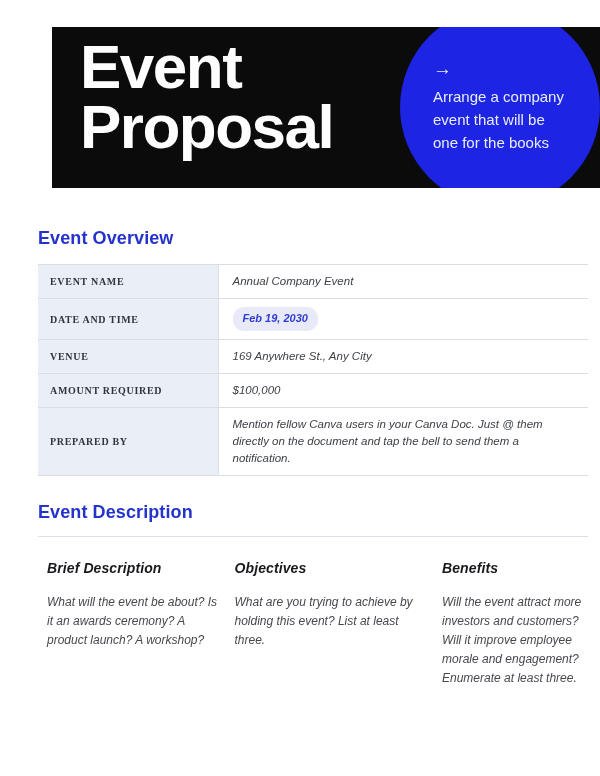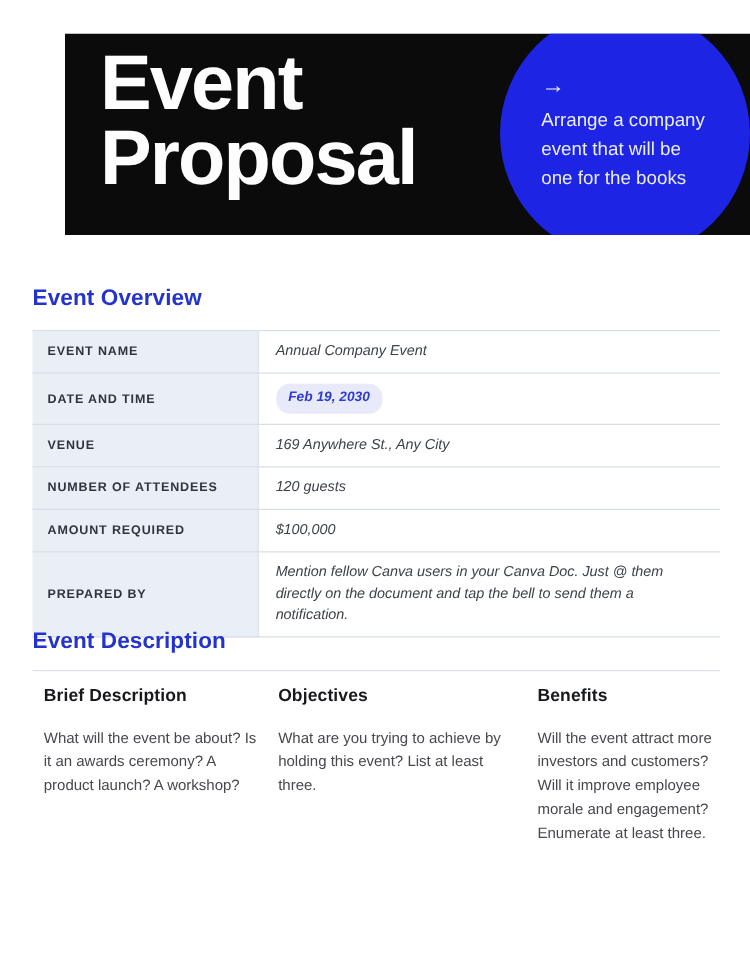--- a/index.html
+++ b/index.html
@@ -40,21 +40,21 @@
   }
   .circle-arrow {
     font-size: 19px; line-height: 20px; font-weight: normal;
     display: block; margin-bottom: 6px;
   }
   .circle-tagline {
     font-size: 15px; line-height: 23px;
   }
 
   
-  .content { position: absolute; left: 26px; width: 550px; }
+  .content { position: absolute; left: 38px; width: 550px; }
   .section-heading {
     color: #2433cc;
     font-size: 18px;
     font-weight: bold;
     letter-spacing: 0.1px;
   }
   #overview-section { top: 228px; }
   #description-section { top: 502px; }
 
   
@@ -71,20 +71,21 @@
   td.label-cell {
     width: 180px;
     background: #eaeff6;
     border-right: 1px solid #d8dee6;
     padding: 9px 10px 9px 12px;
     font-size: 10px;
     font-weight: bold;
     letter-spacing: 0.7px;
     color: #2f353b;
     text-transform: uppercase;
+    font-family: Liberation Serif, serif;
   }
   td.value-cell {
     padding: 8px 12px 8px 14px;
     font-size: 11.5px;
     color: #3d4248;
     line-height: 17px;
     font-style: italic;
   }
   .date-pill {
     display: inline-block;
@@ -98,24 +99,25 @@
   }
 
   
   .section-divider {
     margin-top: 13px;
     border: none;
     border-top: 1px solid #dde1e7;
     width: 550px;
   }
   .desc-columns {
-    margin-top: 11px;
+    margin-top: 23px;
     padding: 0 6px 0 9px;
     display: flex;
     justify-content: space-between;
+    font-style: italic;
   }
   .desc-col-1 { width: 176px; }
   .desc-col-2 { width: 196px; }
   .desc-col-3 { width: 140px; }
   .desc-col-title {
     font-size: 14px;
     font-weight: bold;
     color: #17191c;
     letter-spacing: 0.1px;
   }
@@ -155,24 +157,20 @@
           <td class="label-cell">DATE AND TIME</td>
           <td class="value-cell">
             <span class="date-pill">Feb 19, 2030</span>
           </td>
         </tr>
         <tr>
           <td class="label-cell">VENUE</td>
           <td class="value-cell">169 Anywhere St., Any City</td>
         </tr>
         <tr>
-          <td class="label-cell">NUMBER OF ATTENDEES</td>
-          <td class="value-cell">120 guests</td>
-        </tr>
-        <tr>
           <td class="label-cell">AMOUNT REQUIRED</td>
           <td class="value-cell">$100,000</td>
         </tr>
         <tr>
           <td class="label-cell">PREPARED BY</td>
           <td class="value-cell">Mention fellow Canva users in your Canva Doc. Just @ them directly on the document and tap the bell to send them a notification.</td>
         </tr>
       </tbody>
     </table>
   </div>

